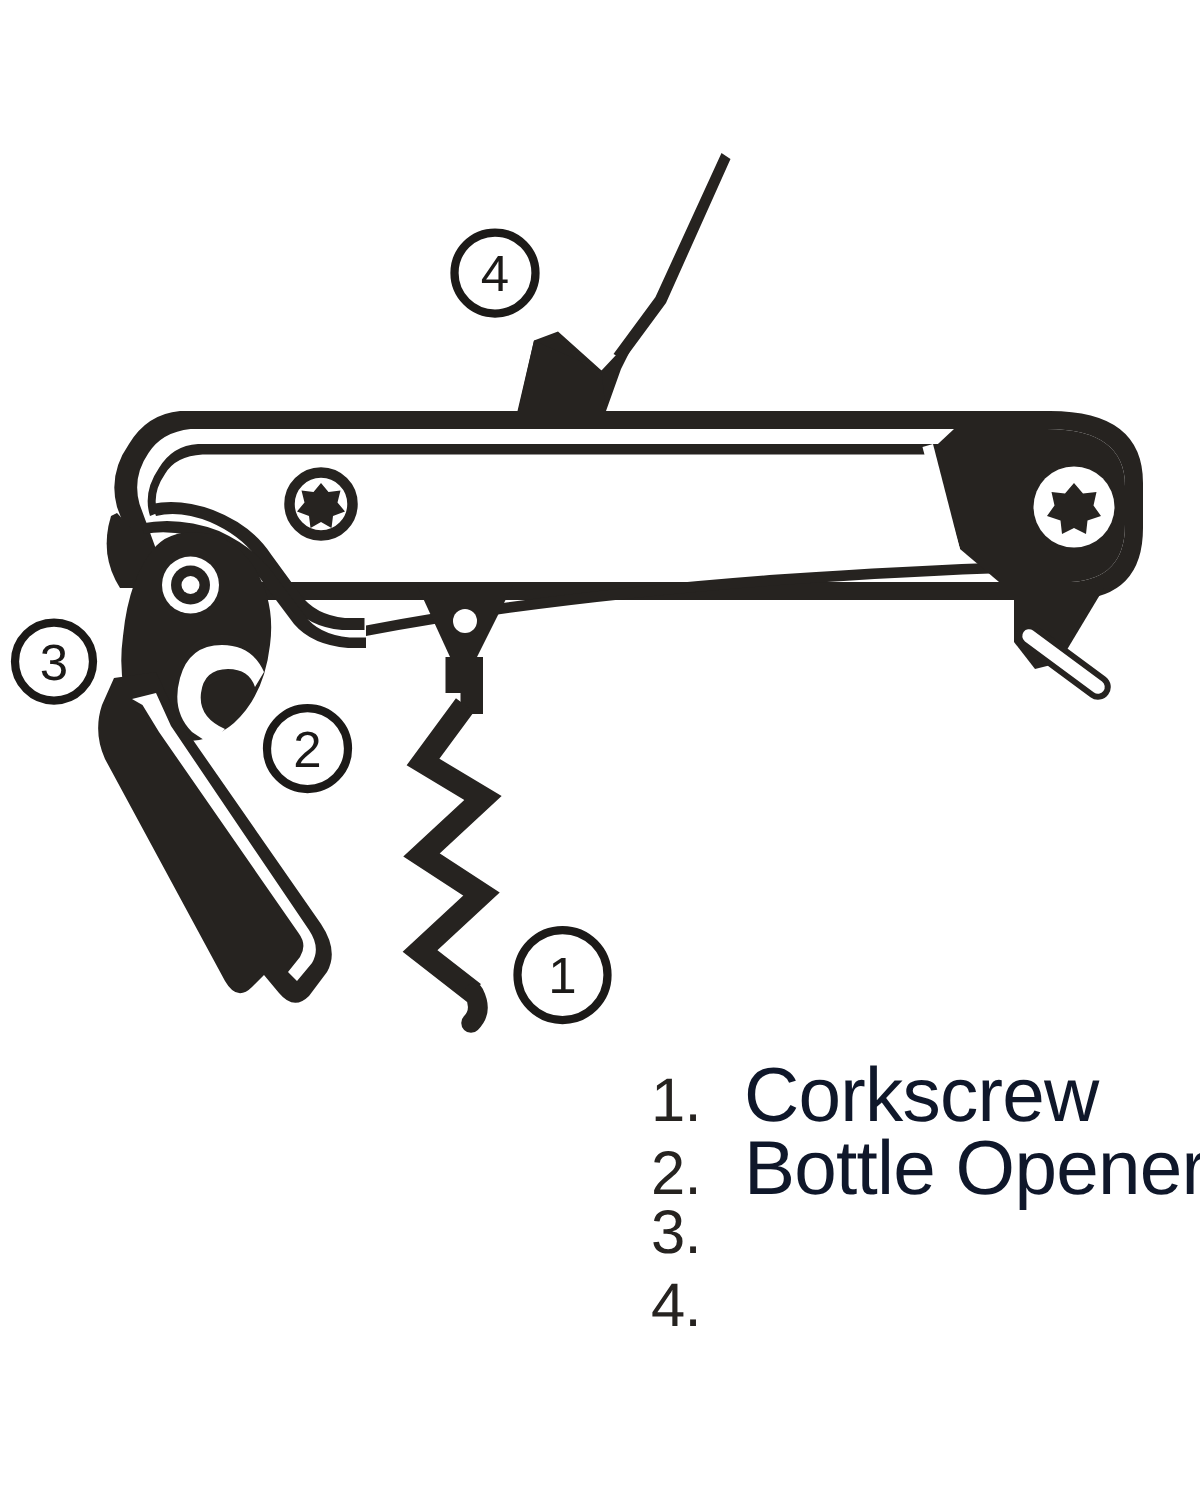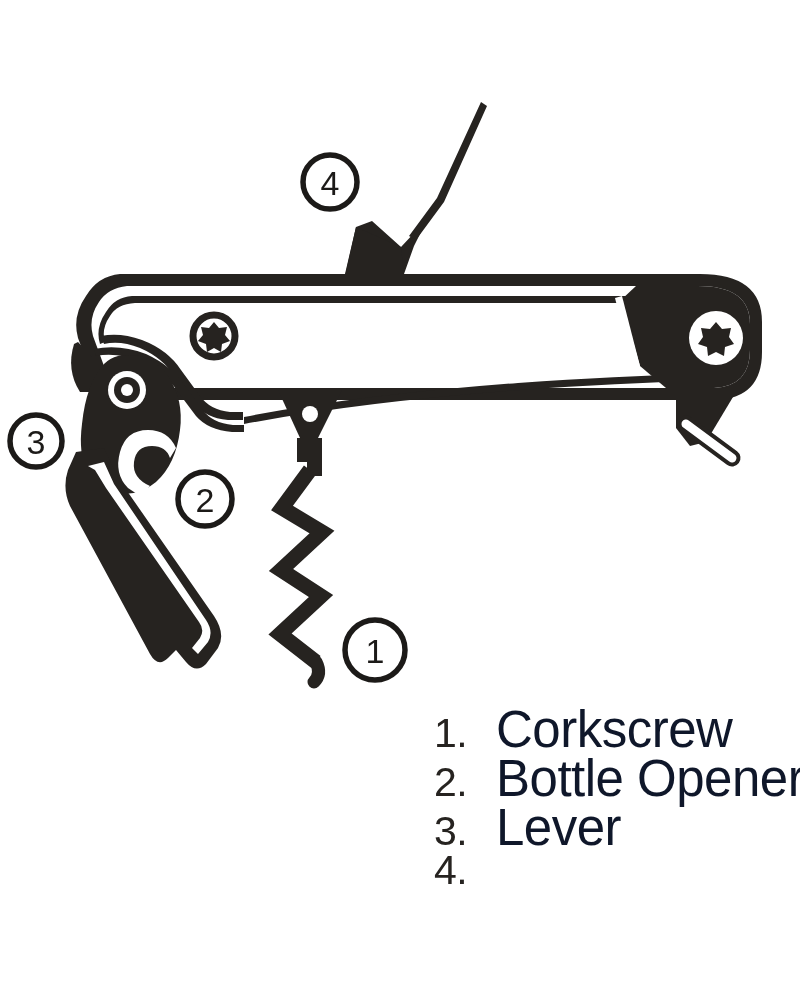--- a/index.html
+++ b/index.html
@@ -332,21 +332,20 @@
       <span class="legend-label">Corkscrew</span>
     </div>
 
     <div class="legend-row">
       <span class="legend-num">2.</span>
       <span class="legend-label">Bottle Opener</span>
     </div>
 
     <div class="legend-row">
       <span class="legend-num">3.</span>
-      <span class="legend-label">Lever</span>
     </div>
 
     <div class="legend-row">
       <span class="legend-num">4.</span>
     </div>
 
   </div>
 
 </div>
 

